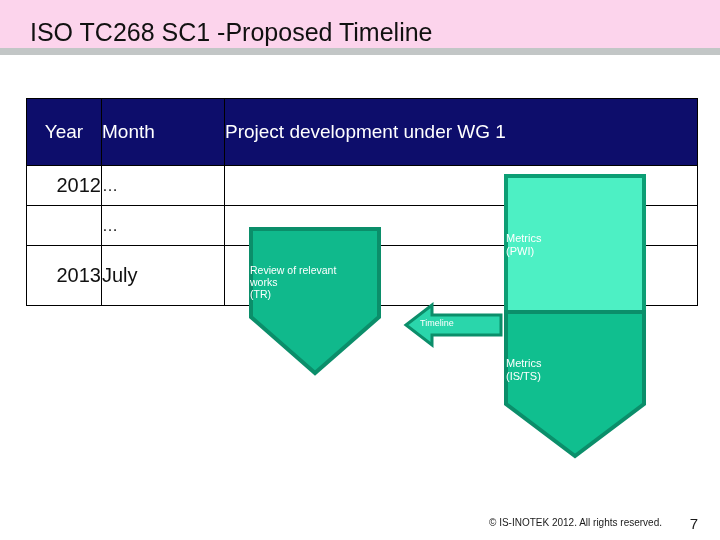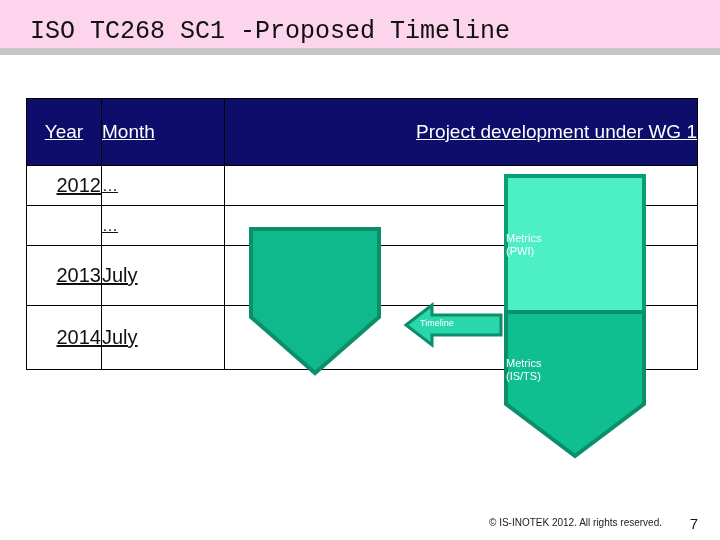--- a/index.html
+++ b/index.html
@@ -25,21 +25,21 @@
     background: #fcd4ec;
   }
   .title-text {
     position: absolute;
     left: 30px;
     top: 17px;
     font-size: 25px;
     line-height: 30px;
     color: #111111;
     white-space: nowrap;
-    font-family: Liberation Mono, monospace;
+    font-family: Liberation Sans, sans-serif;
   }
   .title-rule {
     position: absolute;
     left: 0;
     top: 48px;
     width: 720px;
     height: 7px;
     background: #c2c6c6;
   }
 
@@ -51,33 +51,32 @@
     width: 668px;
     border-collapse: collapse;
     table-layout: fixed;
   }
   .timeline-table td,
   .timeline-table th {
     border: 1.5px solid #000000;
     padding: 0;
     vertical-align: middle;
     background: transparent;
-    text-decoration: underline;
   }
   .timeline-table th {
     background: #0d0d6b;
     color: #ffffff;
     font-weight: normal;
     font-size: 19px;
     height: 66px;
     border-color: #000000;
   }
   .th-year   { width: 74px;  text-align: center; }
   .th-month  { width: 122px; text-align: left; }
-  .th-proj   { width: 472px; text-align: right; }
+  .th-proj   { width: 472px; text-align: left; }
 
   .cell-year {
     text-align: right;
     padding-right: 5px;
     font-size: 20px;
     color: #111111;
     white-space: nowrap;
   }
   .cell-month {
     text-align: left;
@@ -158,45 +157,43 @@
     <tr class="r-small">
       <td class="cell-year"></td>
       <td class="cell-dots">…</td>
       <td class="cell-proj"></td>
     </tr>
     <tr class="r-big">
       <td class="cell-year">2013</td>
       <td class="cell-month">July</td>
       <td class="cell-proj"></td>
     </tr>
-    <tr class="r-last">
-      <td class="cell-year">2014</td>
-      <td class="cell-month">July</td>
-      <td class="cell-proj"></td>
-    </tr>
   </tbody>
 </table>
 
 <div class="shapes">
 
   <svg width="160" height="150" style="position:absolute;left:500px;top:170px;">
     <rect x="6" y="6" width="138" height="140" fill="#4df0c4" stroke="#0b9e74" stroke-width="4"></rect>
   </svg>
   <div class="shape-label" style="left:506px;top:232px;width:138px;font-size:11px;">Metrics
 (PWI)</div>
 
   <svg width="160" height="160" style="position:absolute;left:500px;top:308px;">
     <polygon points="6,4 144,4 144,96 75,148 6,96" fill="#10bf8f" stroke="#0b8e6a" stroke-width="4"></polygon>
   </svg>
   <div class="shape-label" style="left:506px;top:357px;width:138px;font-size:11px;">Metrics
 (IS/TS)</div>
 
   <svg width="150" height="160" style="position:absolute;left:245px;top:225px;">
     <polygon points="6,4 134,4 134,92 70,148 6,92" fill="#10b98c" stroke="#0b8e6a" stroke-width="4"></polygon>
   </svg>
+  <div class="shape-label" style="left:250px;top:264px;width:130px;font-size:10.5px;">Review of relevant
+works
+(TR)</div>
 
   <svg width="104" height="50" style="position:absolute;left:402px;top:302px;">
     <polygon points="4,23 30,3 30,13 99,13 99,33 30,33 30,43" fill="#2ad6ab" stroke="#0b8e6a" stroke-width="3"></polygon>
   </svg>
   <div class="shape-label" style="left:420px;top:318px;width:76px;font-size:9px;">Timeline</div>
 
 </div>
 
 <div class="footer-copy">© IS-INOTEK 2012. All rights reserved.</div>
 <div class="footer-page">7</div>

